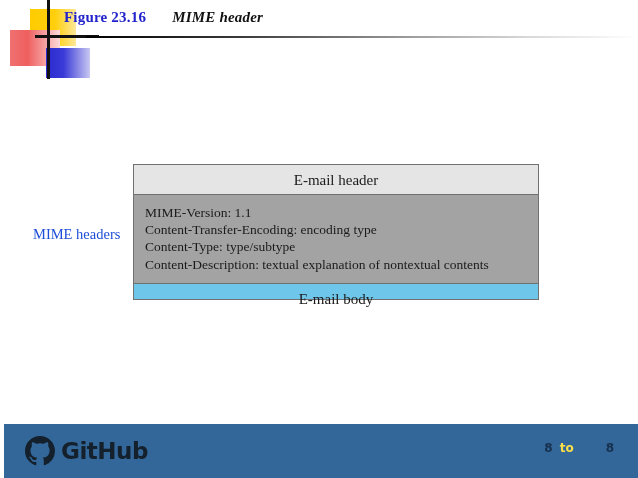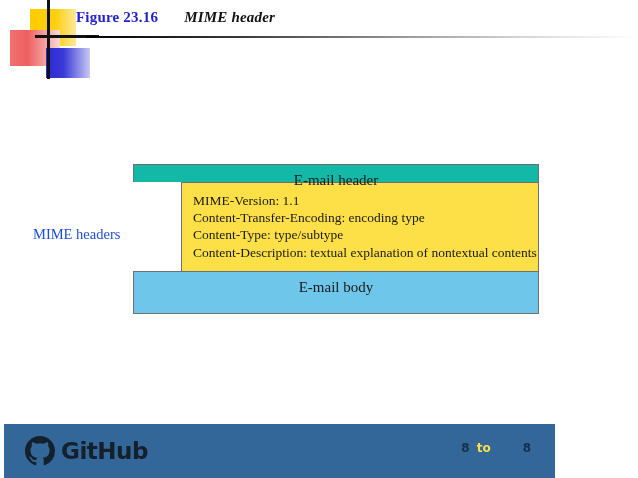--- a/index.html
+++ b/index.html
@@ -60,21 +60,21 @@
     left: 35px;
     top: 35px;
     width: 64px;
     height: 3px;
     background: #111111;
   }
 
   
   #title-row {
     position: absolute;
-    left: 76px;
+    left: 64px;
     top: 8px;
     white-space: nowrap;
   }
   #figure-number {
     font-size: 15px;
     font-weight: bold;
     color: #2222cc;
     letter-spacing: 0.2px;
   }
   #figure-title {
@@ -105,41 +105,40 @@
   }
   .box {
     box-sizing: border-box;
     border: 1px solid #707070;
     border-bottom: none;
   }
   .box:last-child {
     border-bottom: 1px solid #707070;
   }
   #email-header-box {
-    background: #14b8a6;
-    height: 18px;
+    background: #e5e5e5;
+    height: 30px;
     line-height: 30px;
     text-align: center;
     font-size: 15px;
     color: #1a1a1a;
   }
   #mime-headers-box {
-    background: #fde047;
+    background: #a3a3a3;
     padding: 9px 0 10px 11px;
-    margin-left: 48px;
   }
   .mime-line {
     font-size: 13.5px;
     line-height: 17.2px;
     color: #1a1a1a;
     white-space: nowrap;
   }
   #email-body-box {
     background: #6ec6ea;
-    height: 43px;
+    height: 17px;
     line-height: 31px;
     text-align: center;
     font-size: 15px;
     color: #1a1a1a;
   }
 
   
   #mime-headers-label {
     position: absolute;
     left: 33px;
@@ -147,21 +146,21 @@
     font-size: 14.5px;
     color: #1d4ed8;
     white-space: nowrap;
   }
 
   
   #footer-bar {
     position: absolute;
     left: 4px;
     top: 424px;
-    width: 551px;
+    width: 634px;
     height: 54px;
     background: #336699;
   }
   #github-logo {
     position: absolute;
     left: 21px;
     top: 12px;
     display: flex;
     align-items: center;
     gap: 6px;

